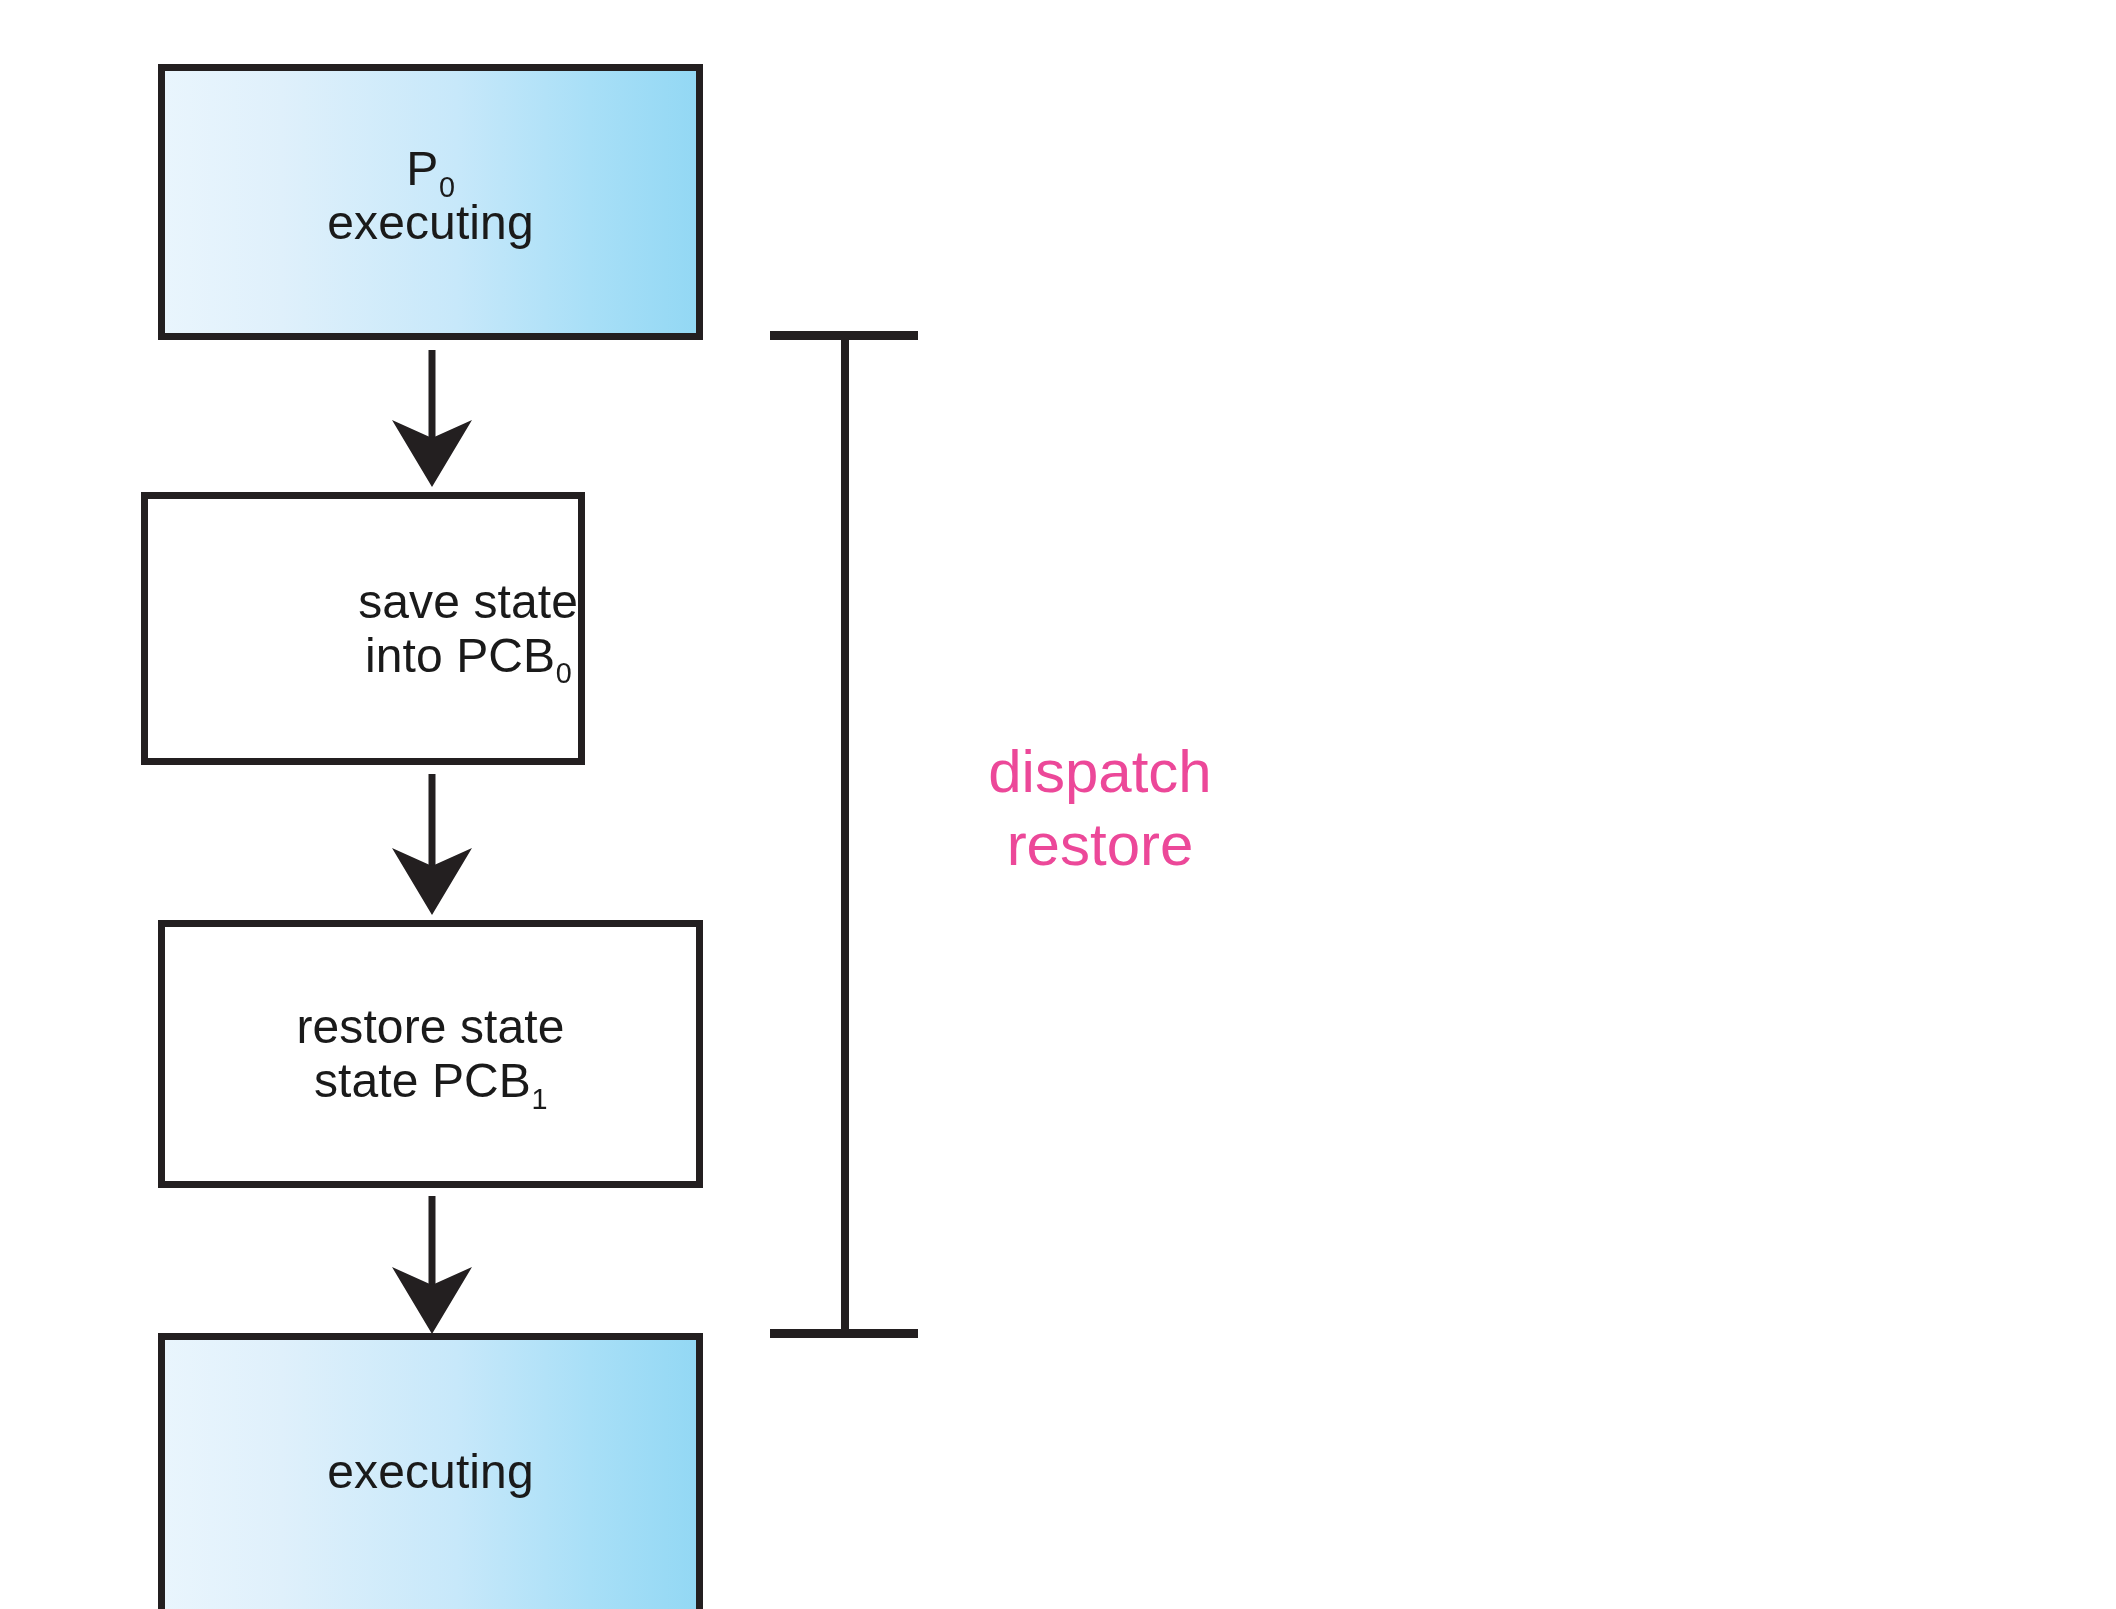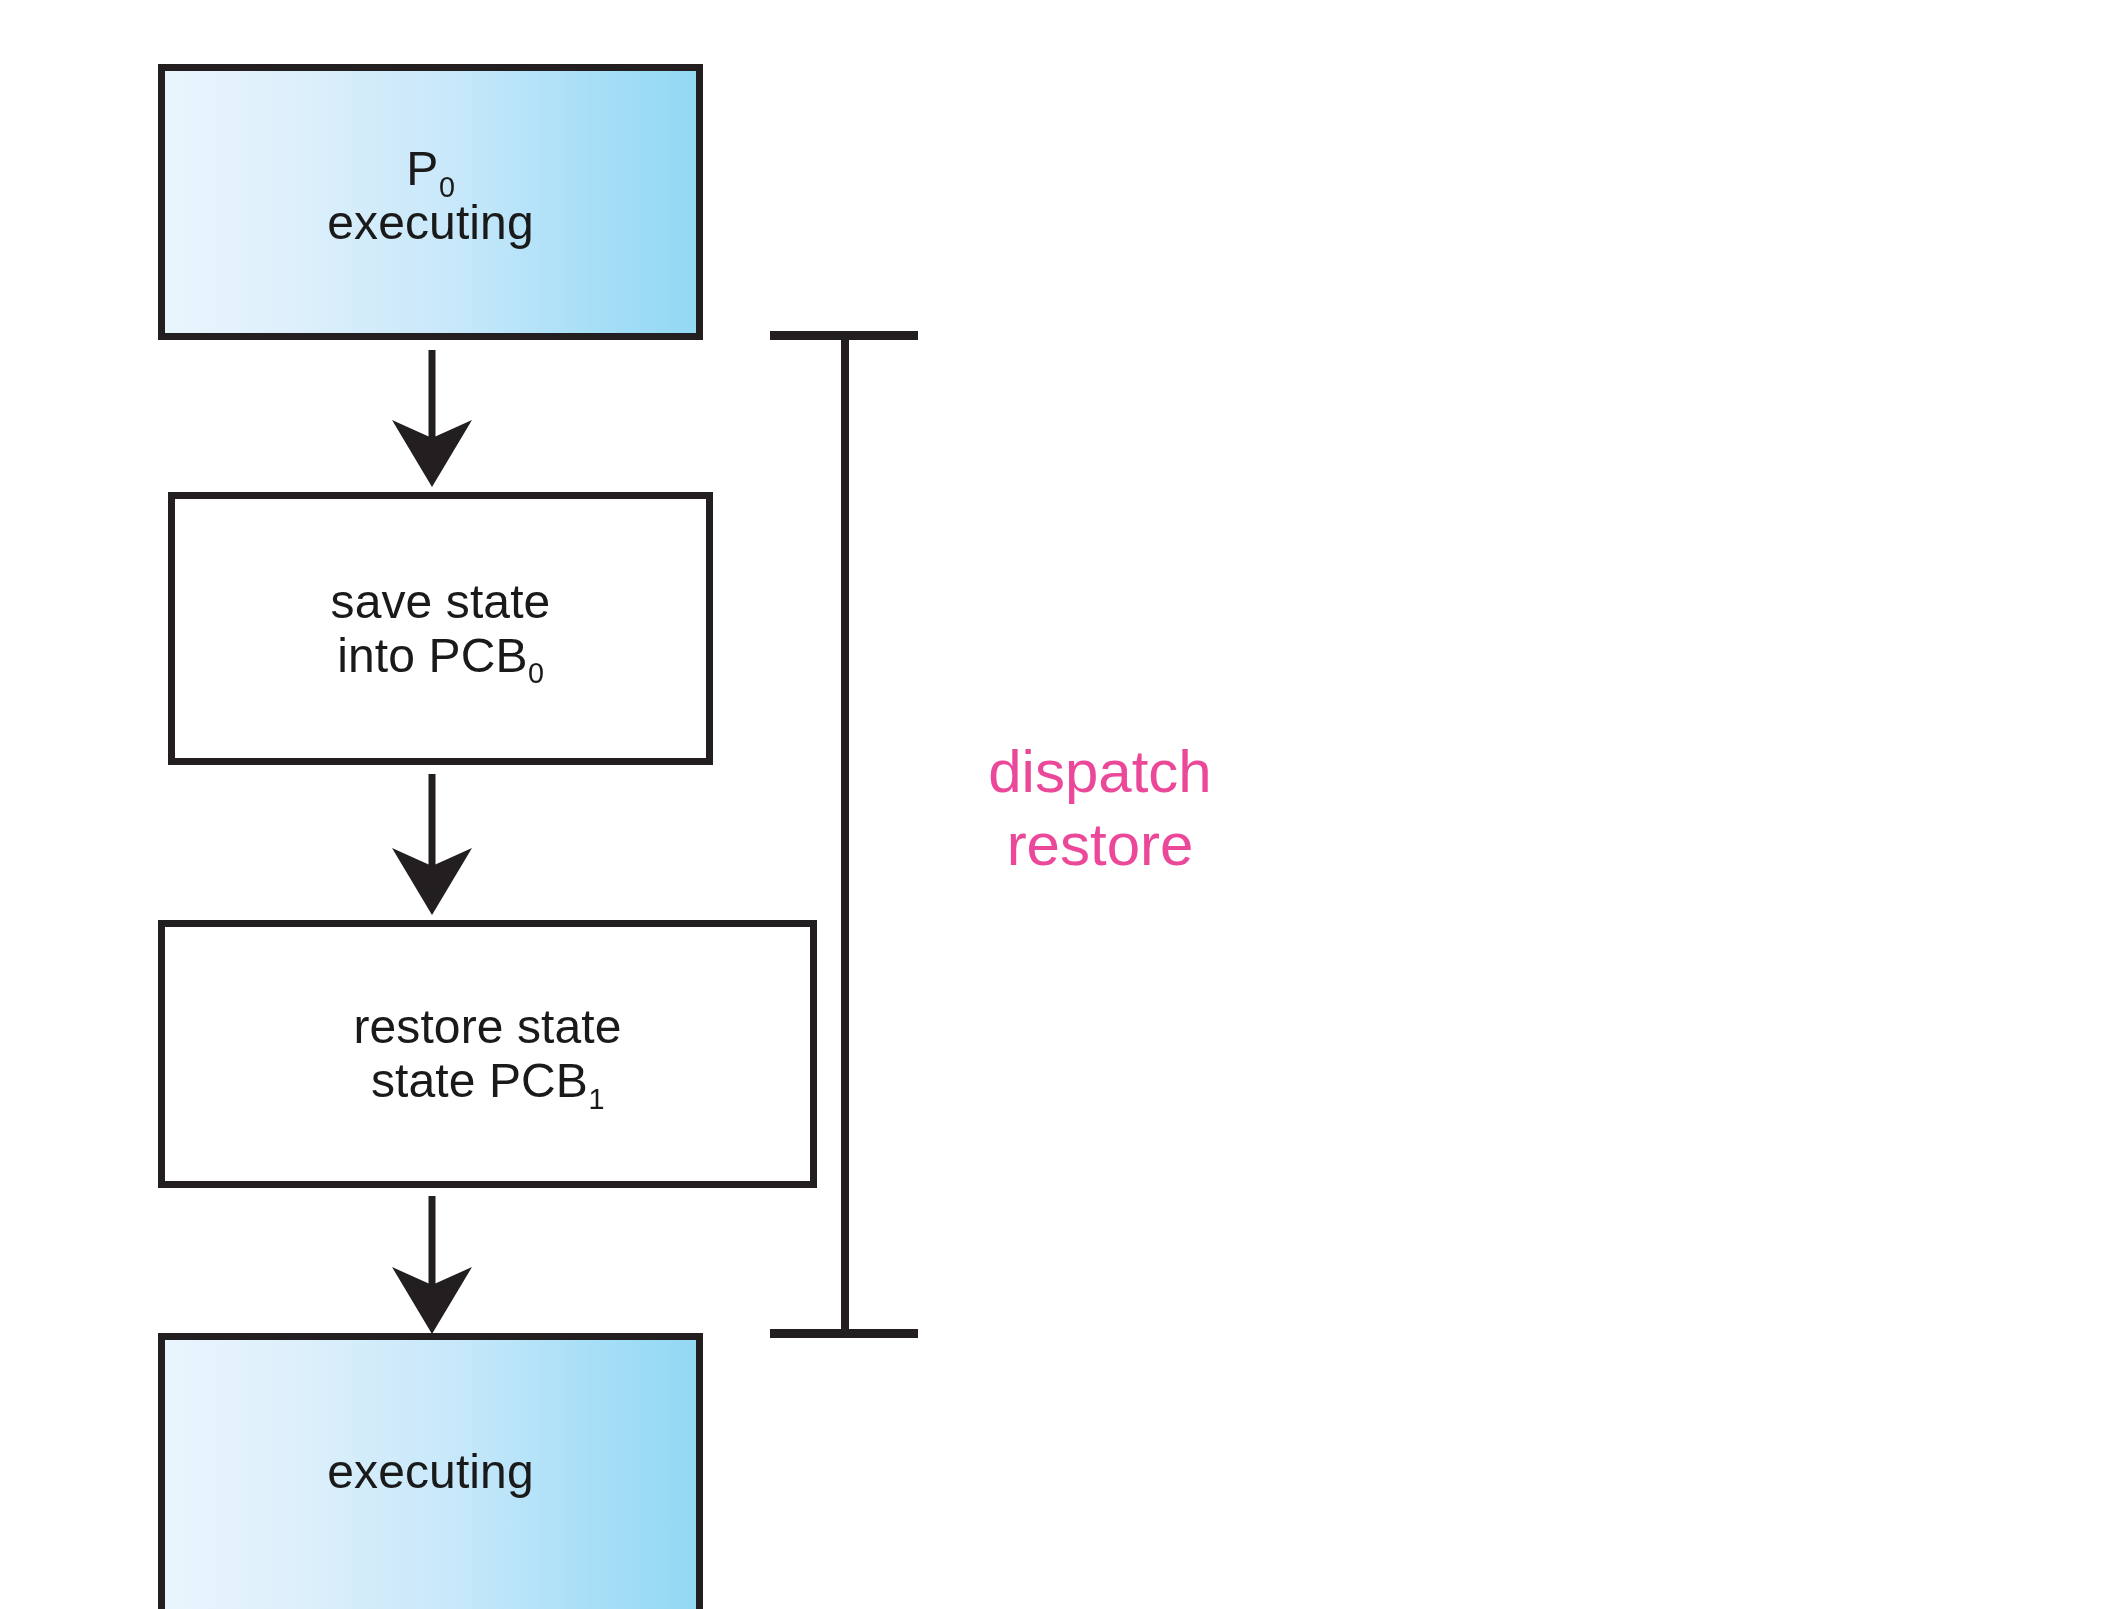--- a/index.html
+++ b/index.html
@@ -51,22 +51,22 @@
   .sub {
     font-size: 0.60em;
     vertical-align: baseline;
     position: relative;
     top: 0.40em;
     left: 0.02em;
   }
 
   
   #box-p0       { left: 158px;  top: 64px;   width: 545px;  height: 276px; }
-  #box-save     { left: 168px;  top: 492px;  width: 545px;  height: 273px; }
-  #box-restore  { left: 158px;  top: 920px;  width: 659px;  height: 268px; }
+  #box-save     { left: 141px;  top: 492px;  width: 444px;  height: 273px; align-items: flex-end; }
+  #box-restore  { left: 158px;  top: 920px;  width: 545px;  height: 268px; }
   #box-p1       { left: 158px;  top: 1333px; width: 545px;  height: 290px; }
 
   
   #box-p0 .stack, #box-p1 .stack {
     transform: translateY(-6px);
   }
 
   
   .arrow {
     position: absolute;

